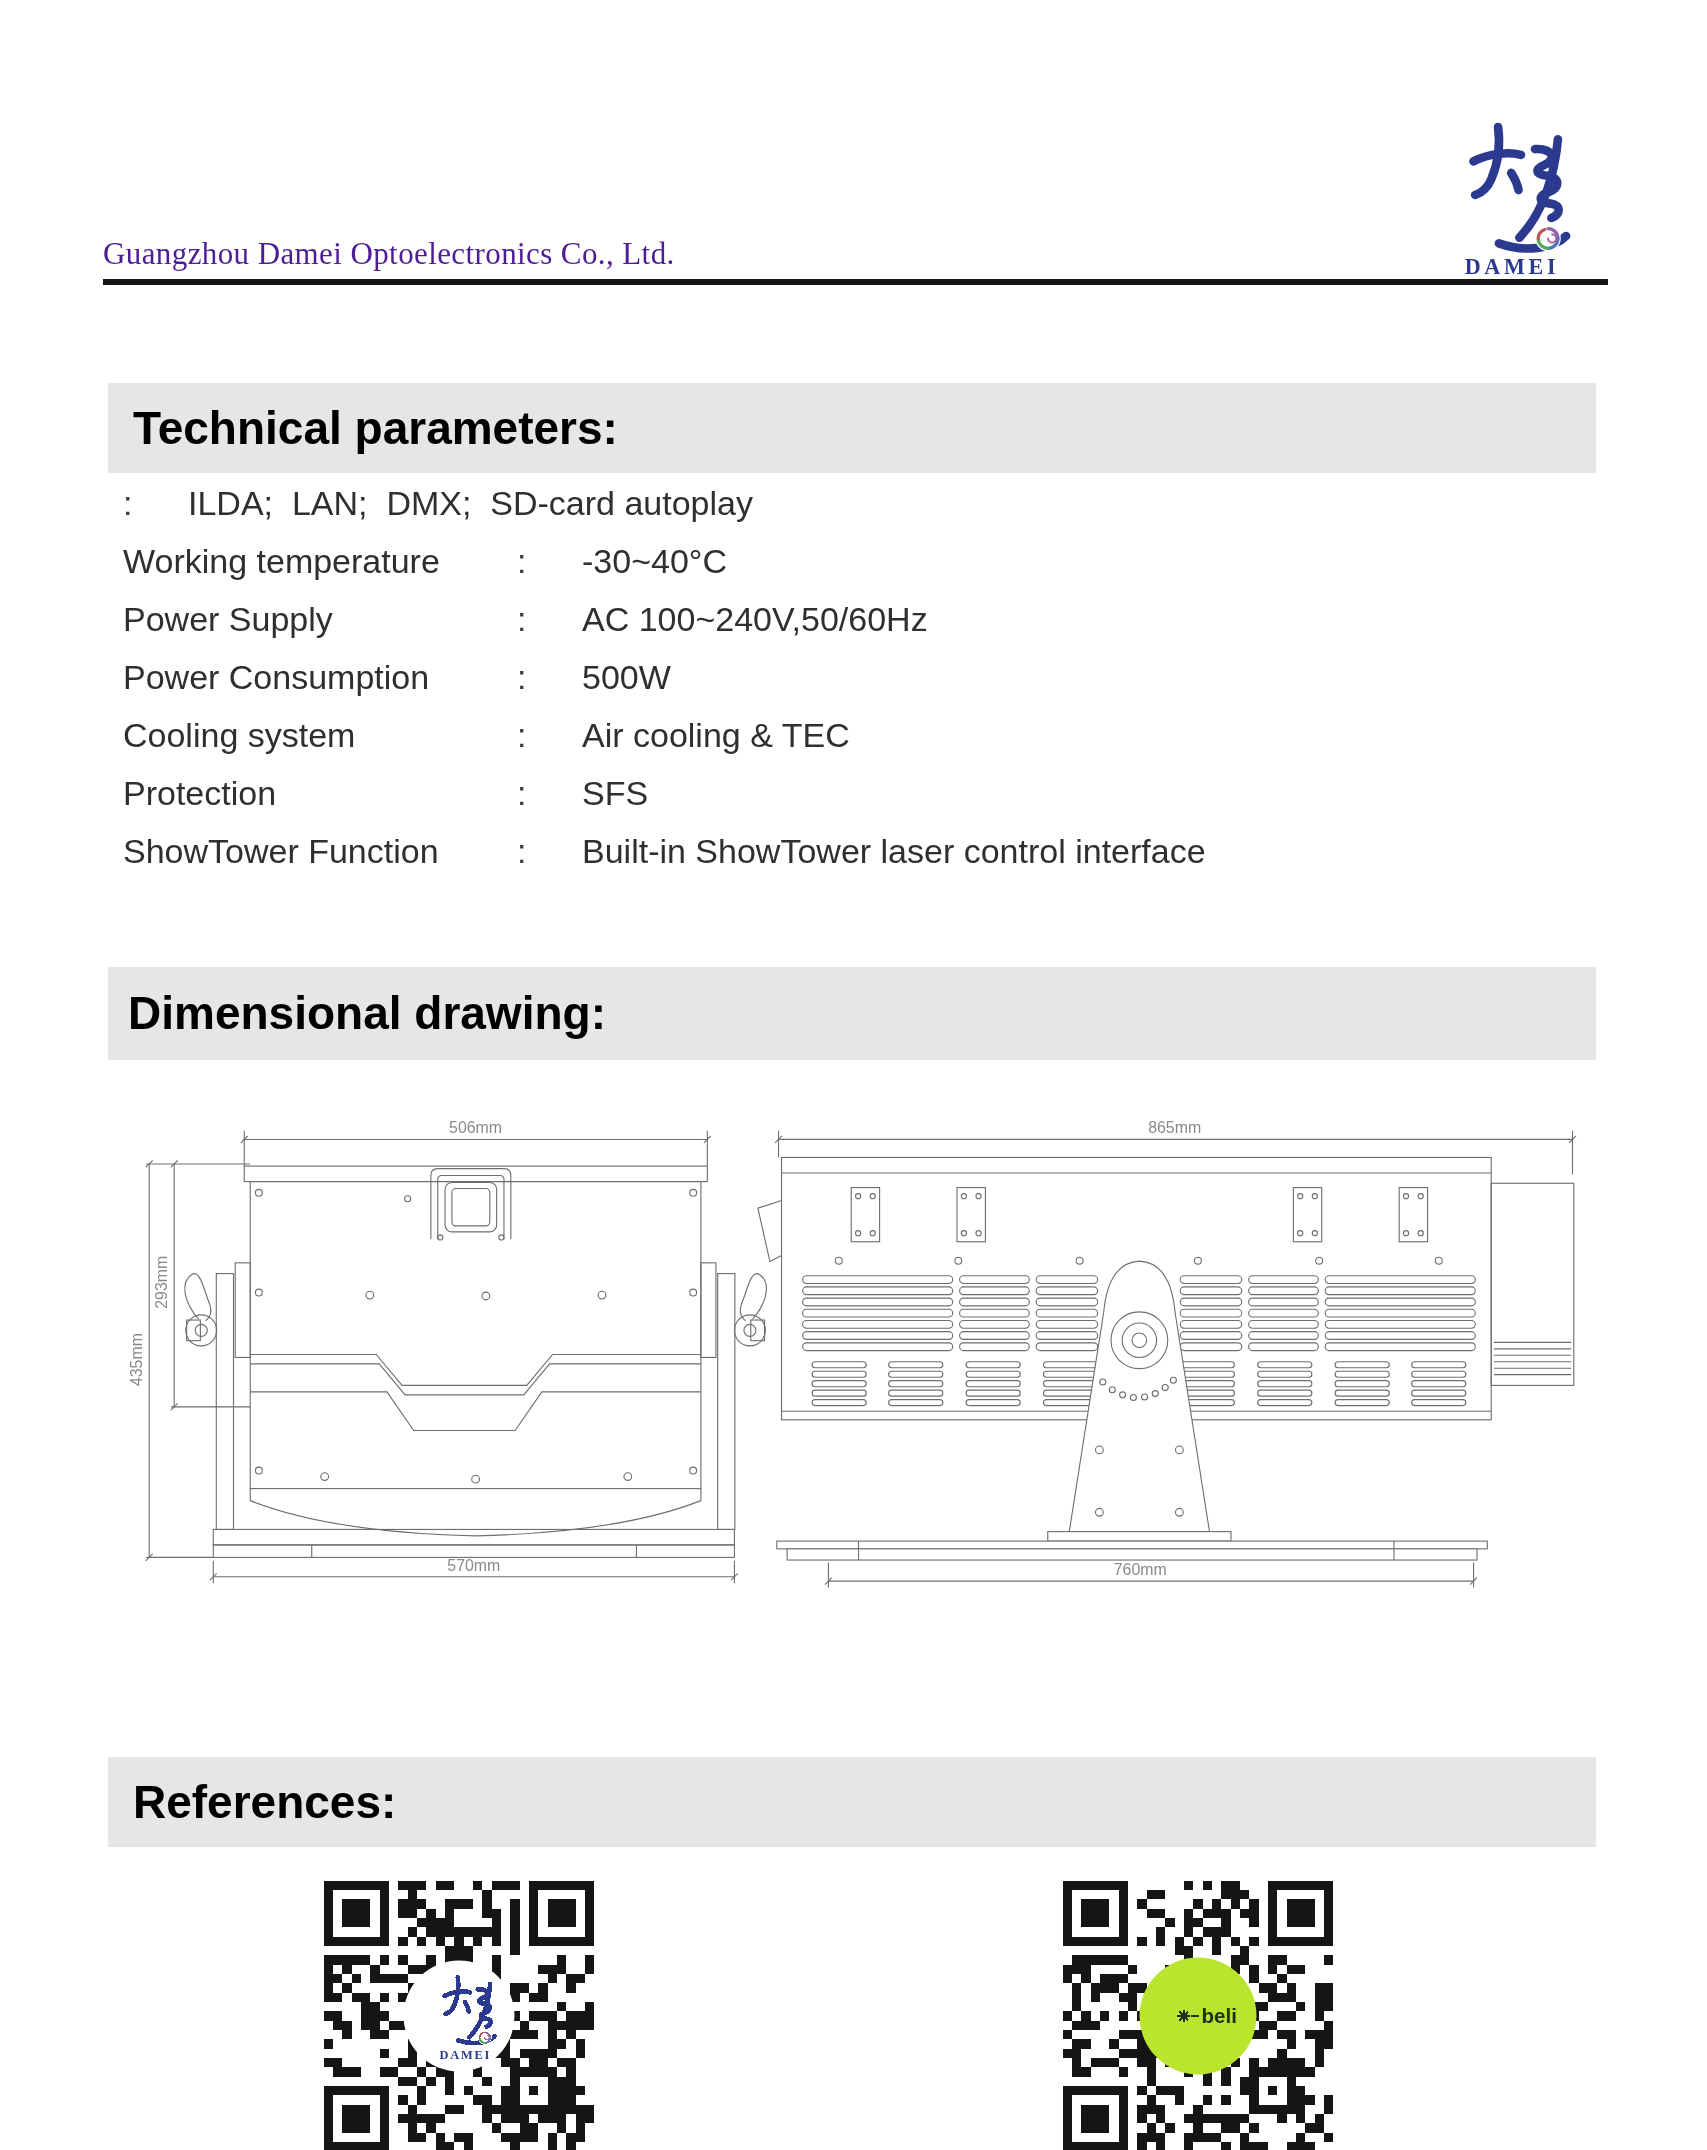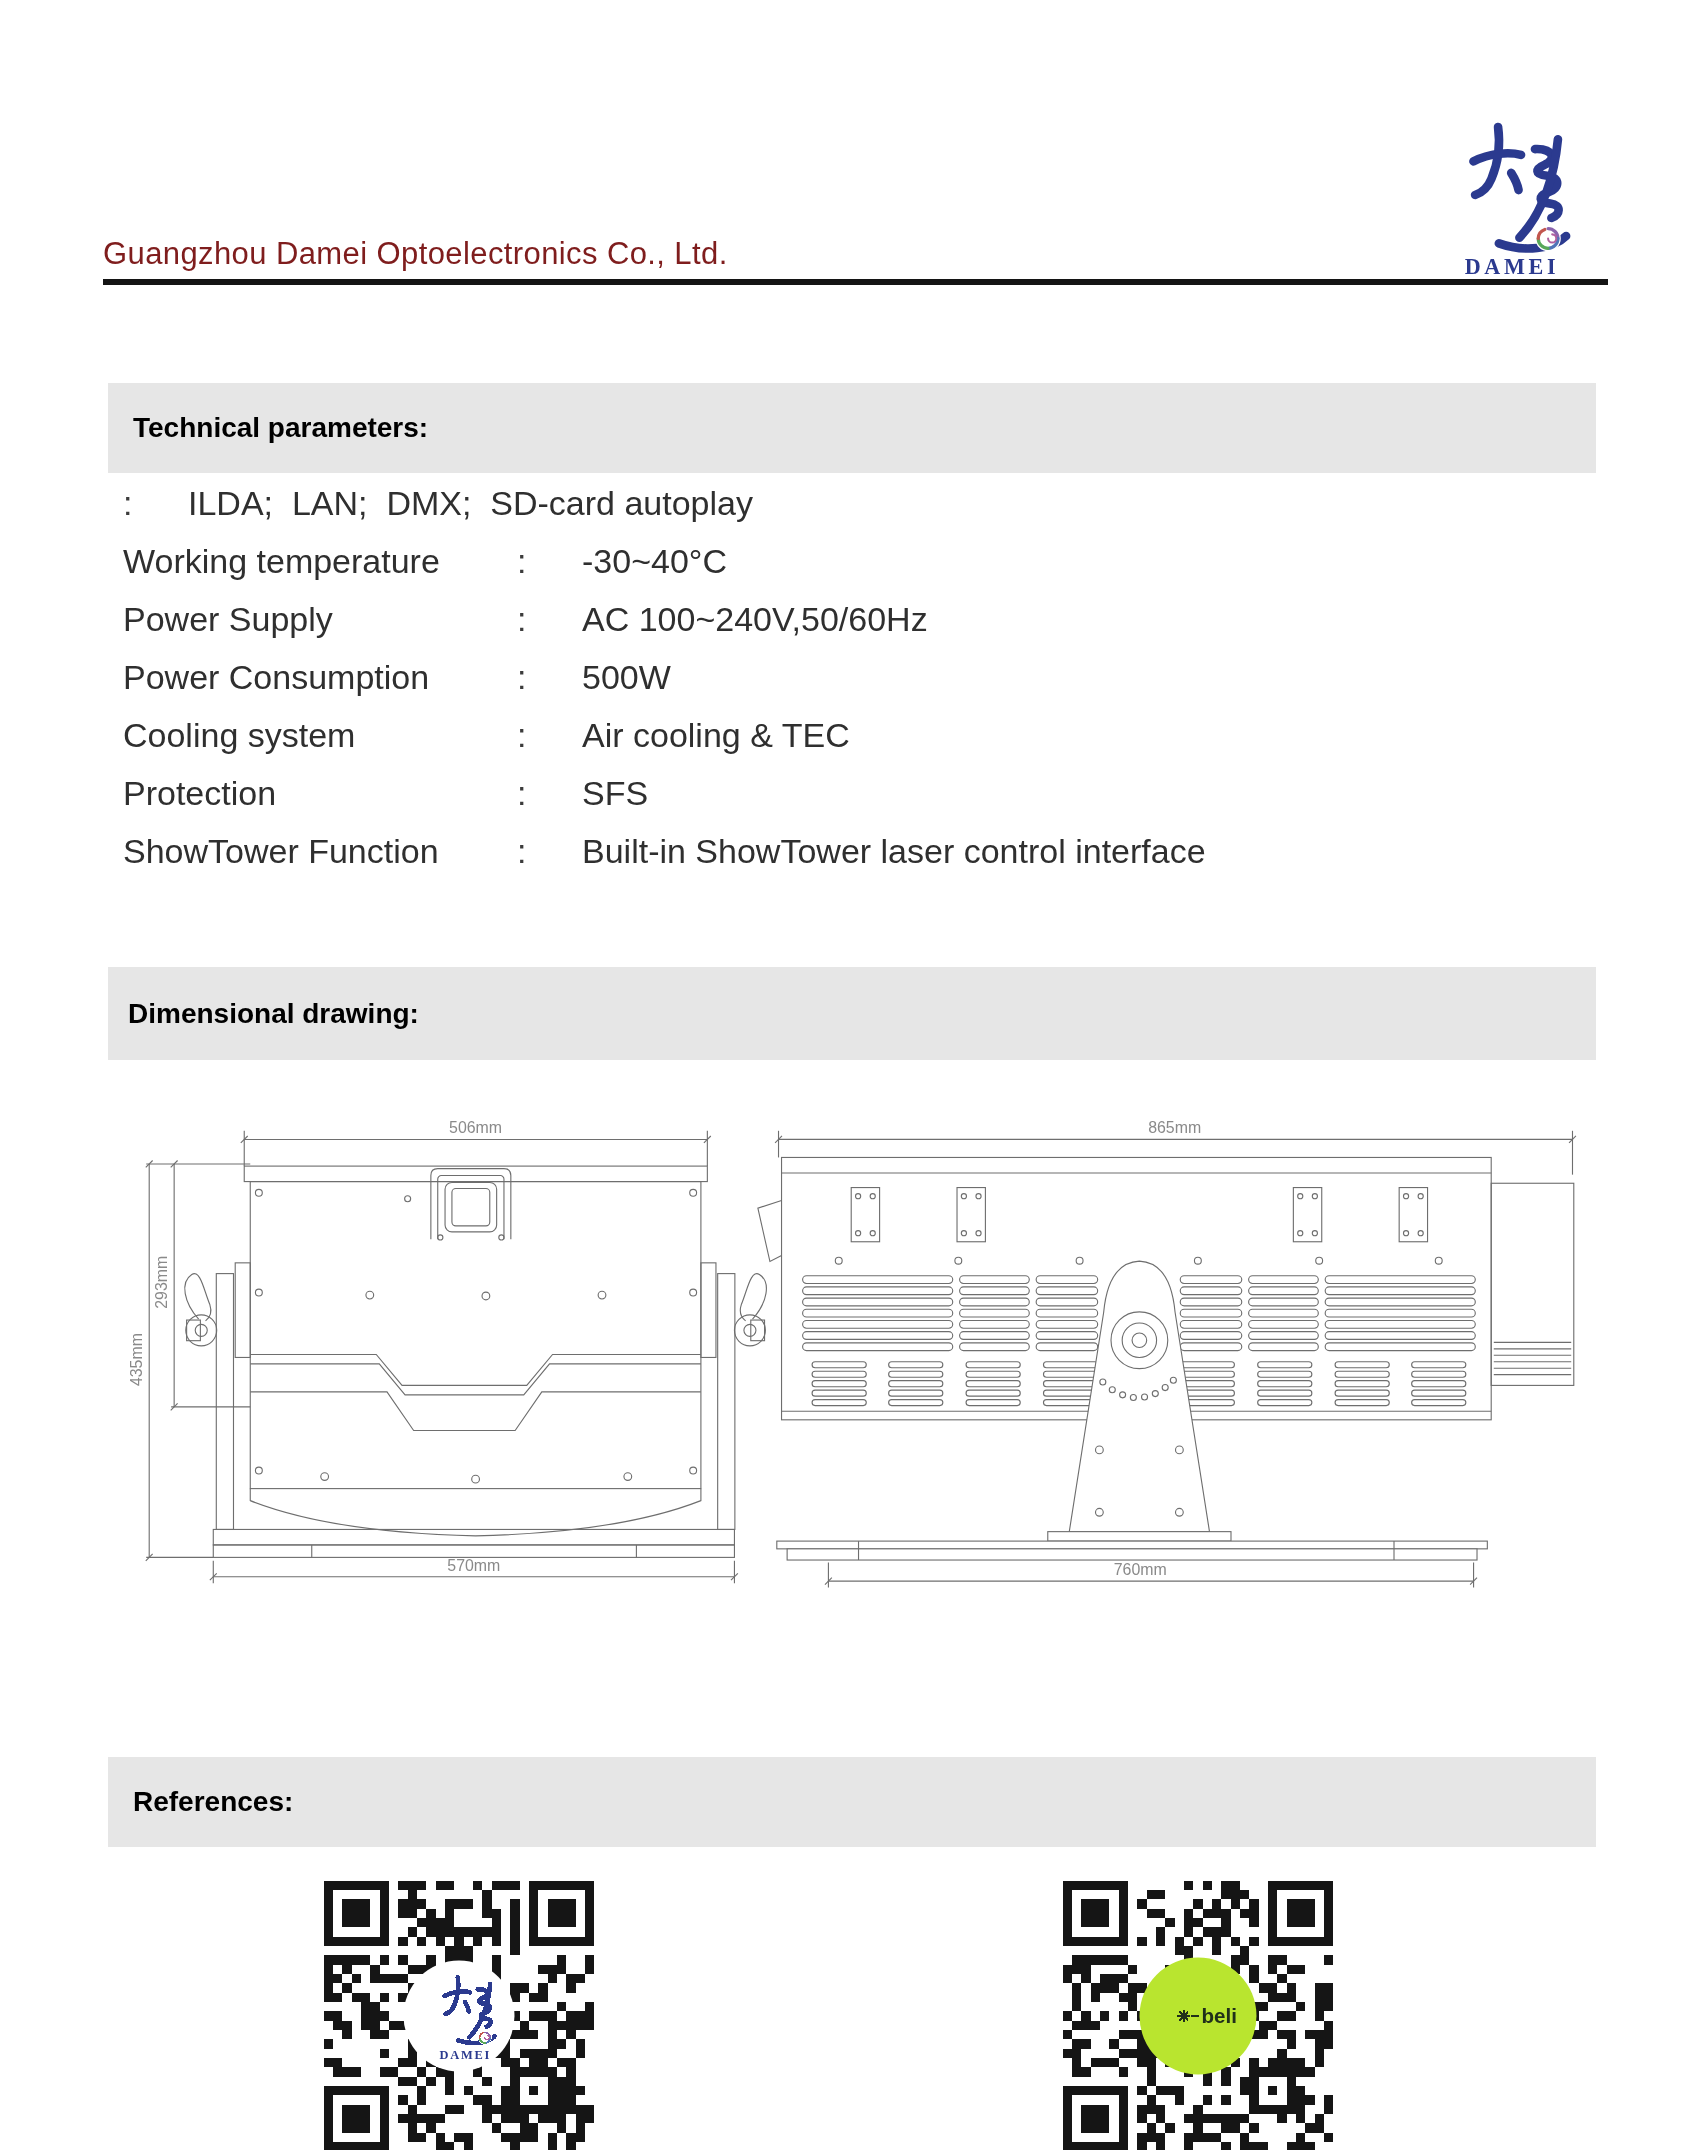--- a/index.html
+++ b/index.html
@@ -1,26 +1,26 @@
 <!DOCTYPE html>
 <html style="--bar-gray: #e6e6e6; --beli-green: #b9e52f;font-size:6.9px"><head>
 <meta charset="utf-8">
 <style>
   html,body{margin:0;padding:0;background:#ffffff;}
   body{width:1707px;height:2414px;position:relative;font-family:"Liberation Sans","DejaVu Sans",sans-serif;color:#1c1c1c;}
   .page{position:absolute;inset:0;background:#fff;overflow:hidden;}
 
   
-  .company{position:absolute;left:103px;top:236px;font-size:31px;letter-spacing:0.4px;color:#7f1d1d;}
+  .company{position:absolute;left:103px;top:236px;font-size:31px;letter-spacing:0.4px;color:#4c1d95;font-family:Liberation Serif, serif;}
   .header-rule{position:absolute;left:103px;top:279px;width:1505px;height:5.6px;background:#141414;}
   .logo-svg{position:absolute;left:1449px;top:113px;width:126px;height:164px;}
 
   
   .bar{position:absolute;left:108px;width:1488px;height:90px;background:var(--bar-gray,#e6e6e6);}
-  .bar span{display:block;padding-left:25px;font-weight:bold;font-size:28px;line-height:90px;color:#000;white-space:nowrap;}
+  .bar span{display:block;padding-left:25px;font-weight:bold;font-size:46px;line-height:90px;color:#000;white-space:nowrap;}
   #bar-tech{top:383px;}
   #bar-dim{top:967px;height:93px;}
   #bar-dim span{line-height:93px;padding-left:20px;}
   #bar-ref{top:1757px;}
 
   
   .params{position:absolute;left:123px;top:474px;width:1419px;}
   .param-row{display:flex;height:58px;line-height:58px;font-size:34px;color:#2f2f2f;}
   .param-label{width:394px;flex:none;}
   .param-sep{width:65px;flex:none;color:#3c3c3c;}

